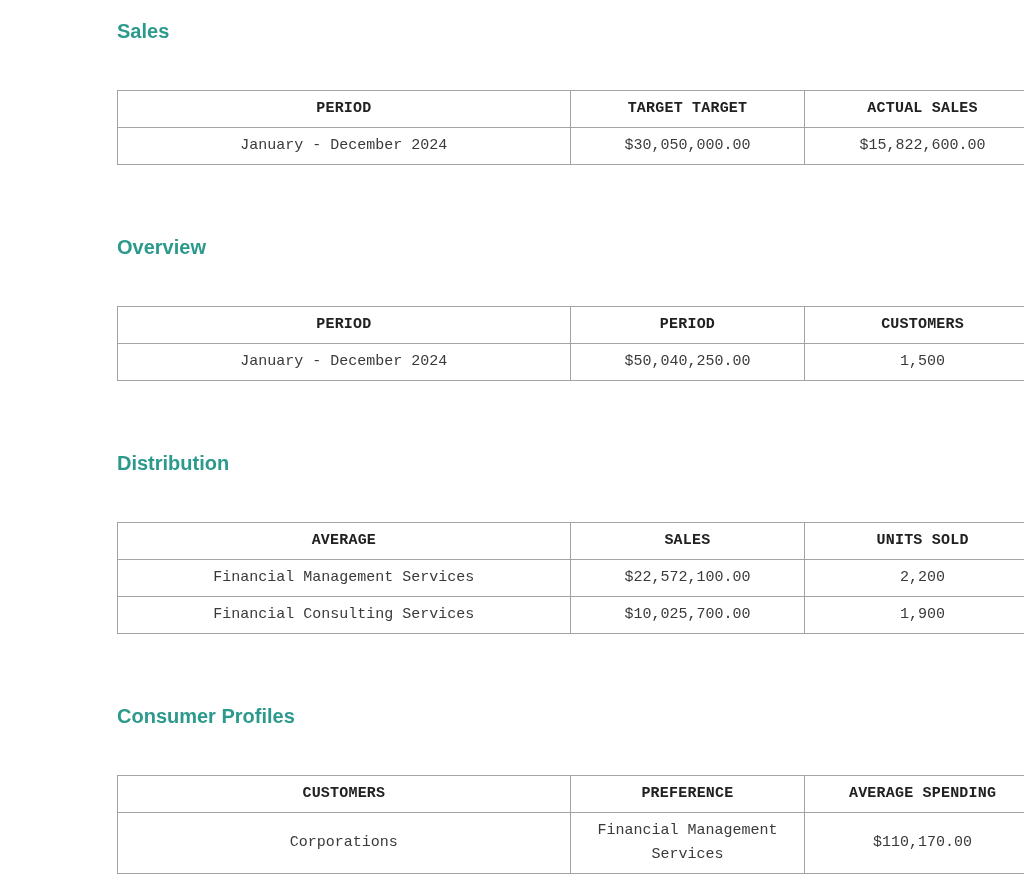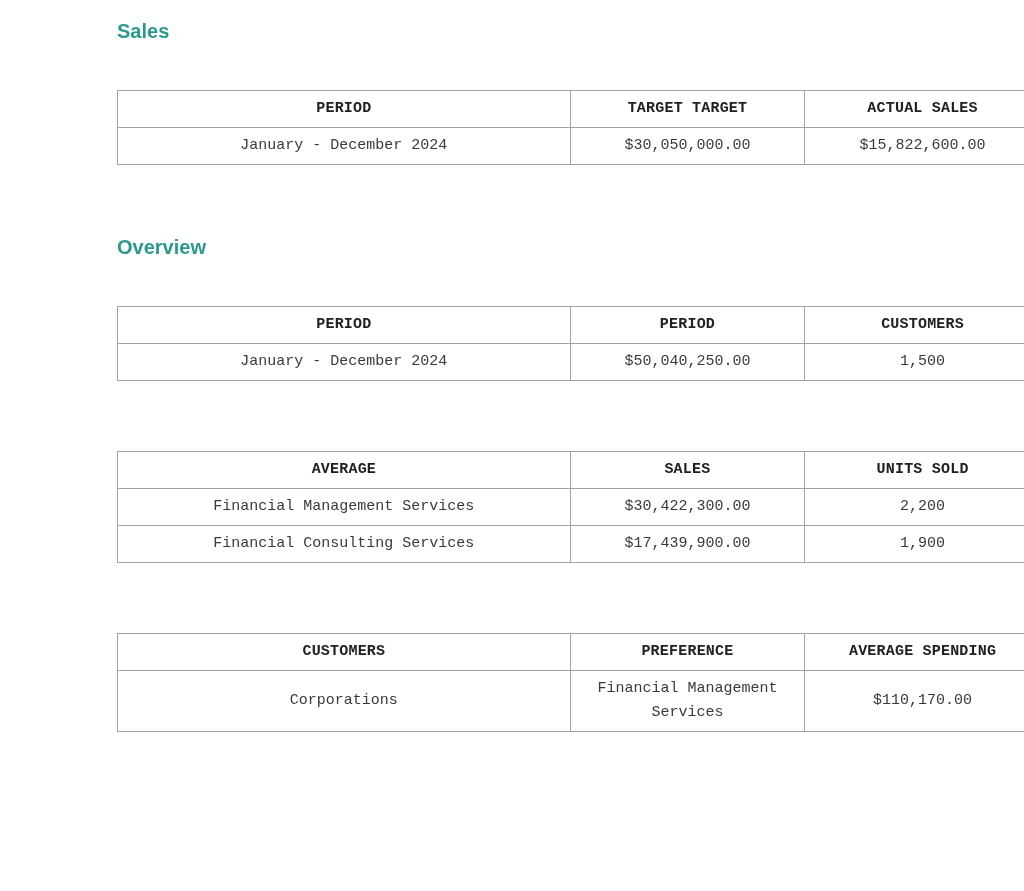--- a/index.html
+++ b/index.html
@@ -115,49 +115,51 @@
           <tr>
             <td>January - December 2024</td>
             <td>$50,040,250.00</td>
             <td>1,500</td>
           </tr>
         </tbody>
       </table>
     </section>
 
     <section class="doc-section">
+      <h2 class="section-title">Distribution</h2>
       <table class="data-table">
         <colgroup>
             <col class="c1">
             <col class="c2">
             <col class="c3">
           </colgroup>
         <thead>
           <tr>
             <th>AVERAGE</th>
             <th>SALES</th>
             <th>UNITS SOLD</th>
           </tr>
         </thead>
         <tbody>
           <tr>
             <td>Financial Management Services</td>
-            <td>$30,422,300.00</td>
+            <td>$22,572,100.00</td>
             <td>2,200</td>
           </tr>
           <tr>
             <td>Financial Consulting Services</td>
-            <td>$17,439,900.00</td>
+            <td>$10,025,700.00</td>
             <td>1,900</td>
           </tr>
         </tbody>
       </table>
     </section>
 
     <section class="doc-section">
+      <h2 class="section-title">Consumer Profiles</h2>
       <table class="data-table">
         <colgroup>
             <col class="c1">
             <col class="c2">
             <col class="c3">
           </colgroup>
         <thead>
           <tr>
             <th>CUSTOMERS</th>
             <th>PREFERENCE</th>

